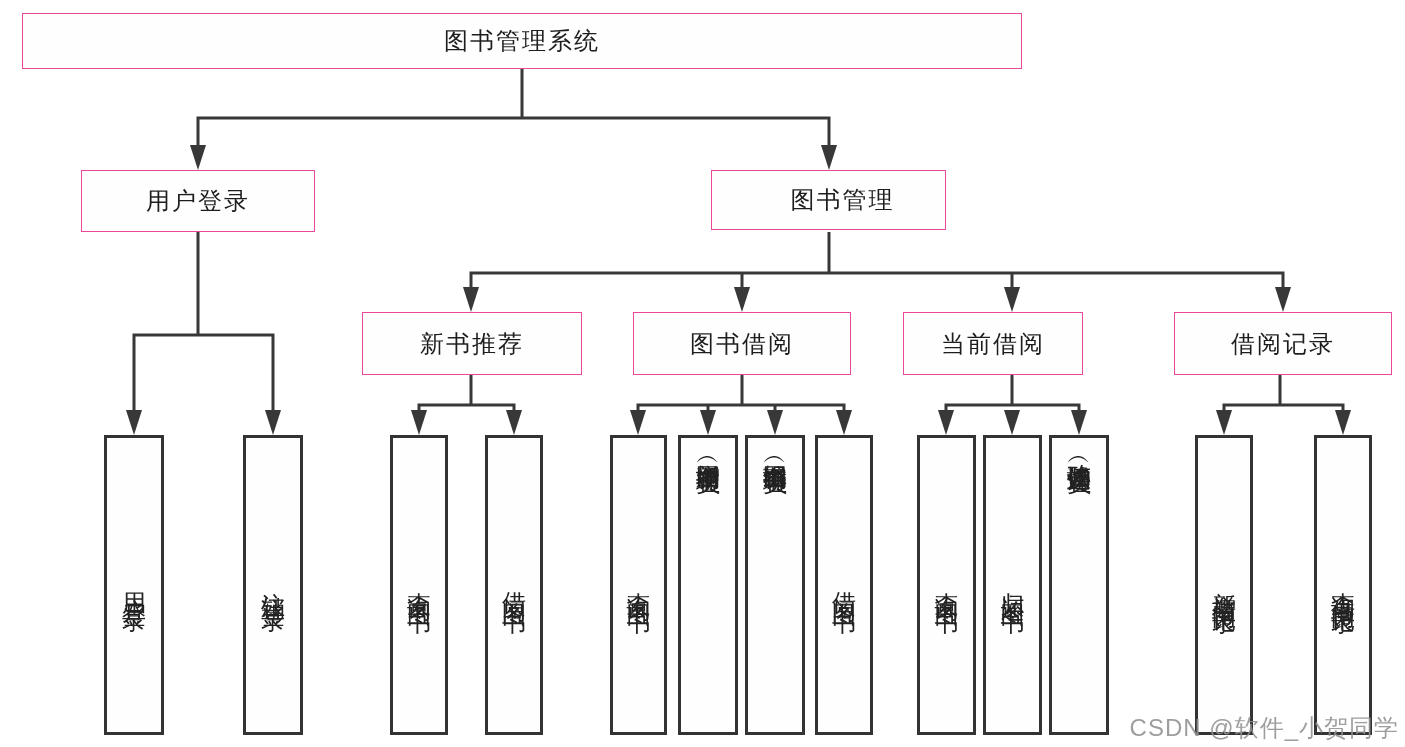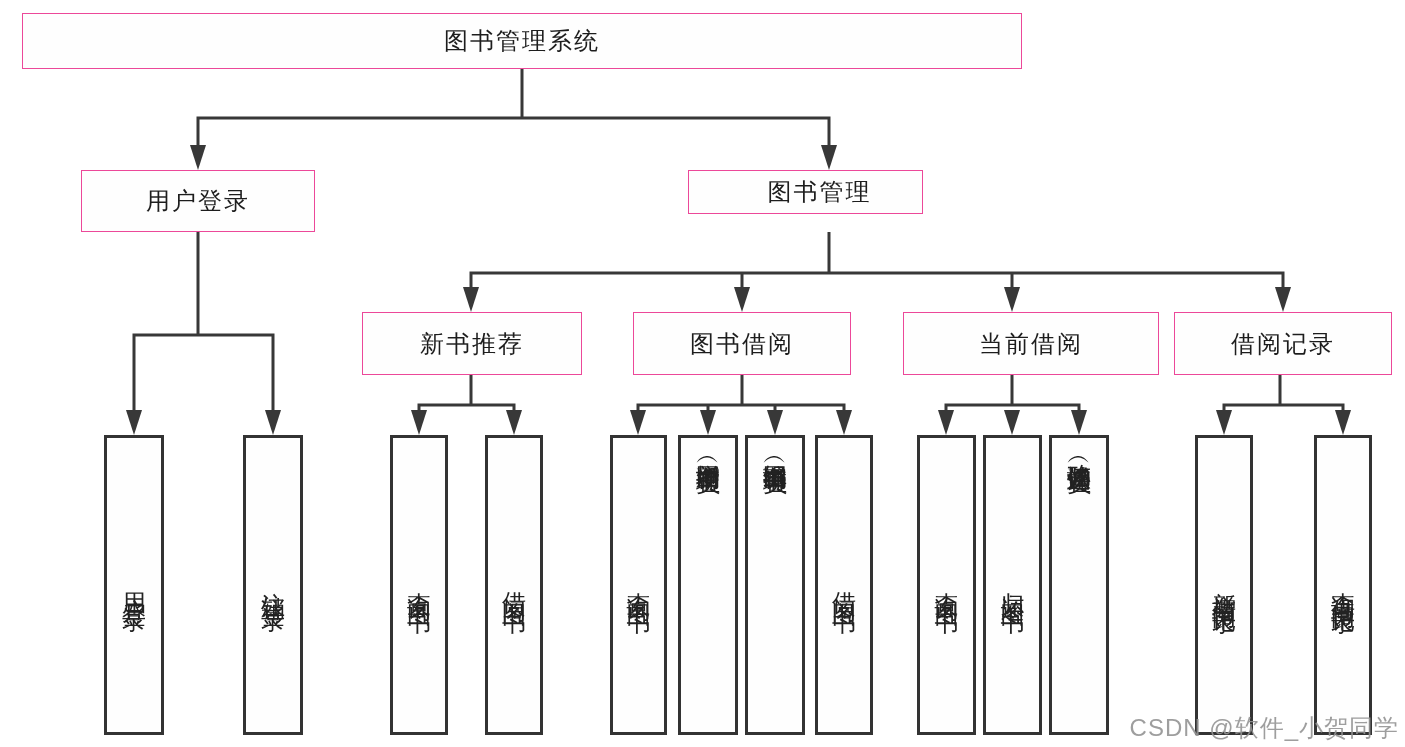--- a/index.html
+++ b/index.html
@@ -117,31 +117,31 @@
     </g>
   </svg>
 
   <div class="hbox" style="left:22px; top:13px; width:1000px; height:56px;">
     <span>图书管理系统</span>
   </div>
 
   <div class="hbox" style="left:81px; top:170px; width:234px; height:62px;">
     <span>用户登录</span>
   </div>
-  <div class="hbox" style="left:688px; top:170px; width:235px; height:44px;padding-left:28px;">
+  <div class="hbox" style="left:711px; top:170px; width:235px; height:60px;padding-left:28px;">
     <span>图书管理</span>
   </div>
 
   <div class="hbox" style="left:362px; top:312px; width:220px; height:63px;">
     <span>新书推荐</span>
   </div>
   <div class="hbox" style="left:633px; top:312px; width:218px; height:63px;">
     <span>图书借阅</span>
   </div>
-  <div class="hbox" style="left:903px; top:312px; width:256px; height:63px;">
+  <div class="hbox" style="left:903px; top:312px; width:180px; height:63px;">
     <span>当前借阅</span>
   </div>
   <div class="hbox" style="left:1174px; top:312px; width:218px; height:63px;">
     <span>借阅记录</span>
   </div>
 
   <div class="vbox" style="left:104px; width:60px;">
     <span>用户登录</span>
   </div>
   <div class="vbox" style="left:243px; width:60px;">

